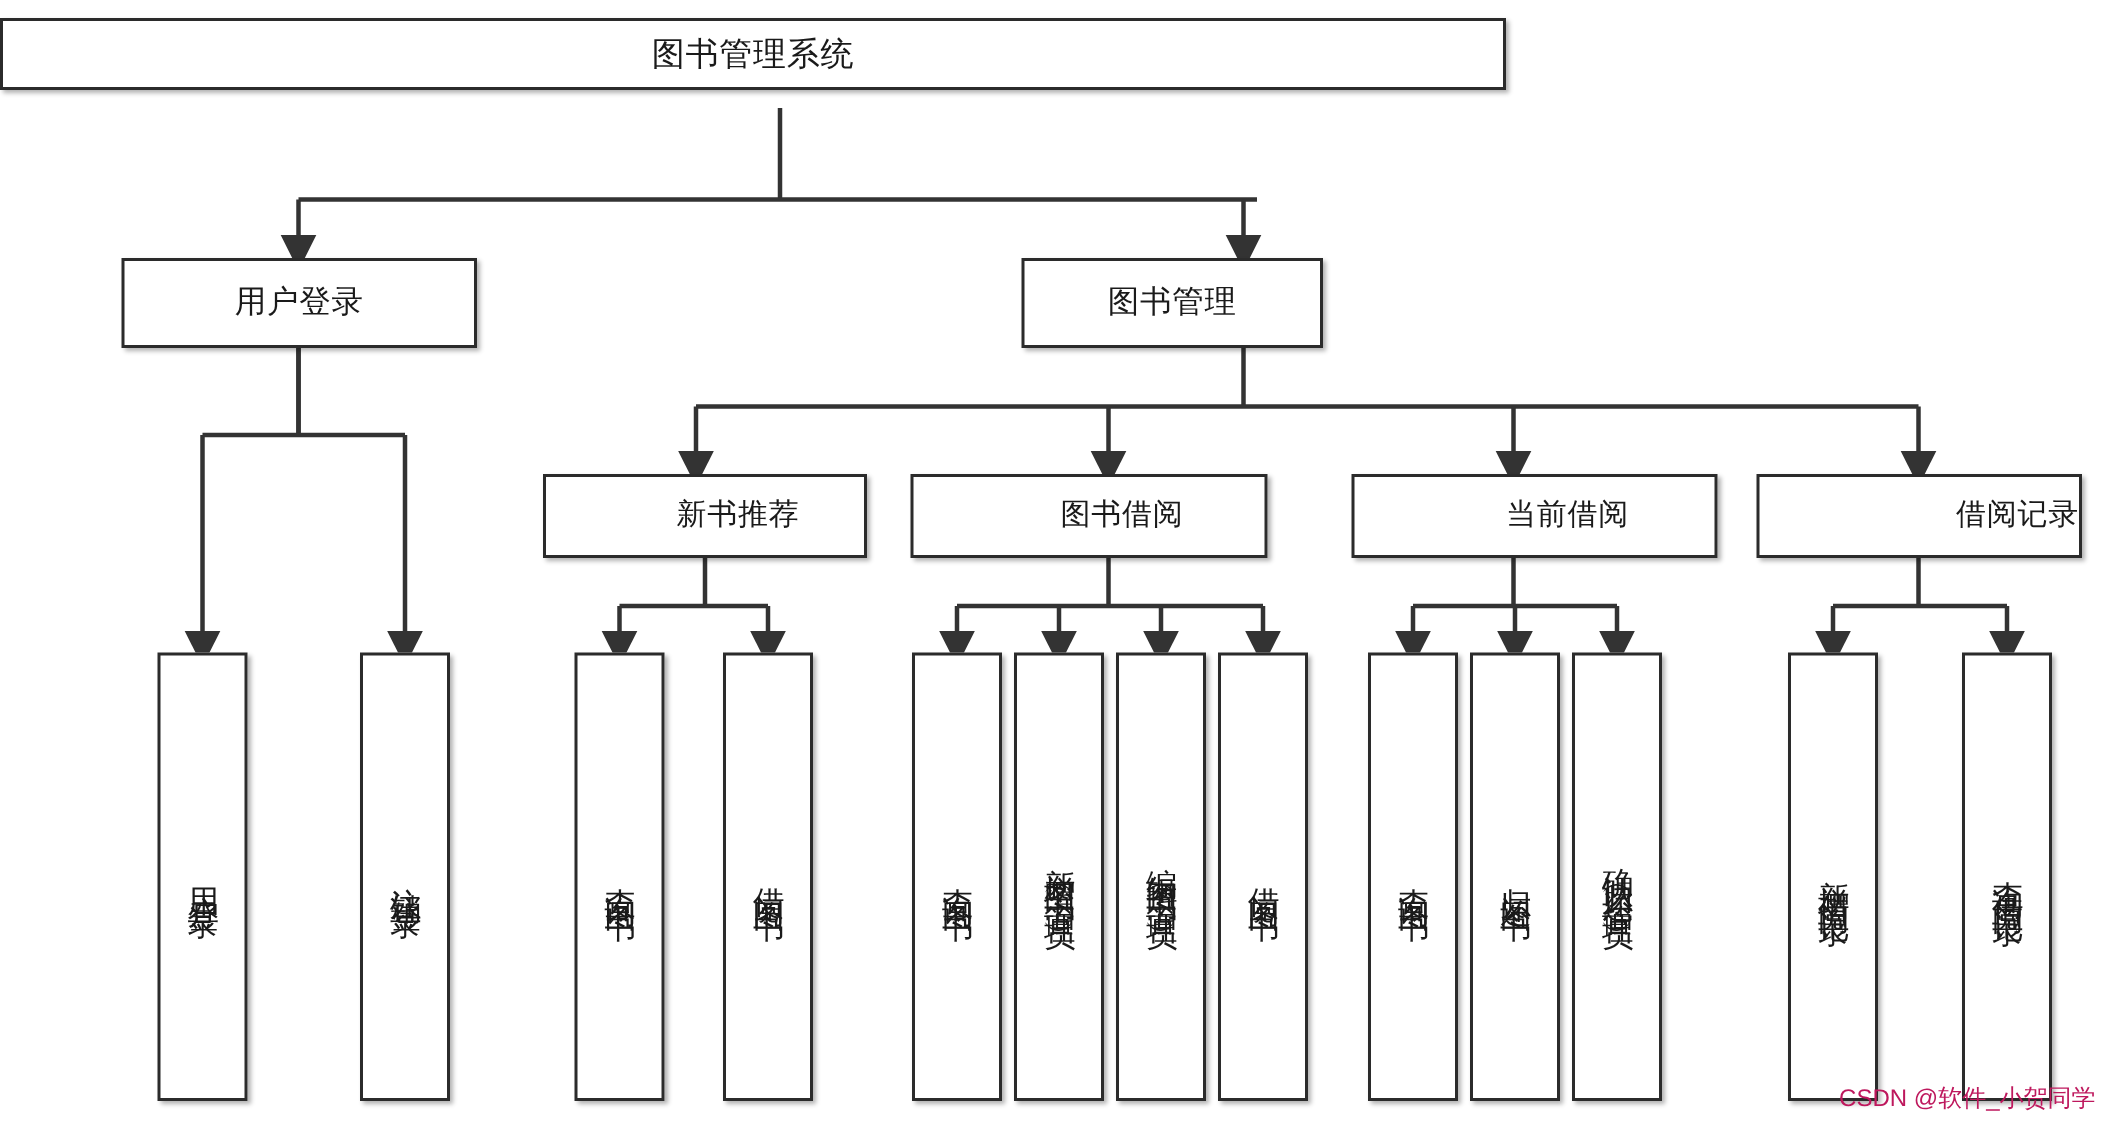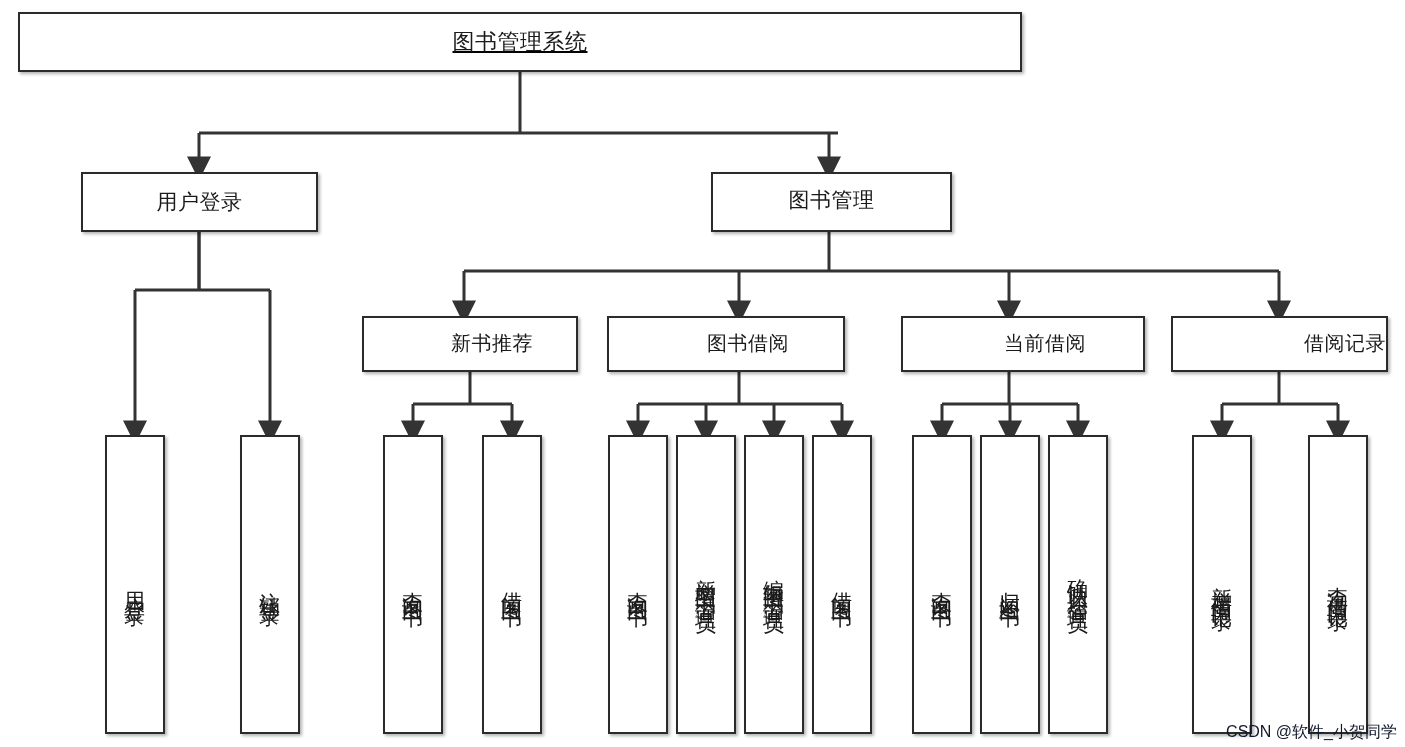--- a/index.html
+++ b/index.html
@@ -44,21 +44,21 @@
     line-height:1;
     white-space:normal;
     max-height:290px;
   }
 
   #watermark{
     position:absolute;
     right:8px;
     bottom:4px;
     font-size:16px;
-    color:#0f172a;
+    color:#be185d;
     z-index:5;
     white-space:nowrap;
     font-family:"Liberation Sans","DejaVu Sans",sans-serif;
   }
 </style>
 </head>
 <body>
 
 <div id="stage">
 
@@ -107,29 +107,29 @@
       <path d="M1010,404 L1010,424" marker-end="url(#ah)"></path>
       <path d="M1078,404 L1078,424" marker-end="url(#ah)"></path>
 
       <path d="M1279,372 L1279,404"></path>
       <path d="M1222,404 L1338,404"></path>
       <path d="M1222,404 L1222,424" marker-end="url(#ah)"></path>
       <path d="M1338,404 L1338,424" marker-end="url(#ah)"></path>
     </g>
   </svg>
 
-  <div class="node root" style="left:18px;top:12px;width:1004px;height:60px;text-decoration:underline;">
+  <div class="node root" style="left:0;top:12px;width:1004px;height:48px;">
     <span class="lbl">图书管理系统</span>
   </div>
 
   <div class="node cat" style="left:81px;top:172px;width:237px;height:60px;">
     <span class="lbl">用户登录</span>
   </div>
 
-  <div class="node cat" style="left:711px;top:172px;width:241px;height:60px;font-family:Liberation Mono, monospace;">
+  <div class="node cat" style="left:681px;top:172px;width:201px;height:60px;">
     <span class="lbl">图书管理</span>
   </div>
 
   <div class="node sub" style="left:362px;top:316px;width:216px;height:56px;">
     <span class="lbl">新书推荐</span>
   </div>
 
   <div class="node sub" style="left:607px;top:316px;width:238px;height:56px;">
     <span class="lbl">图书借阅</span>
   </div>

